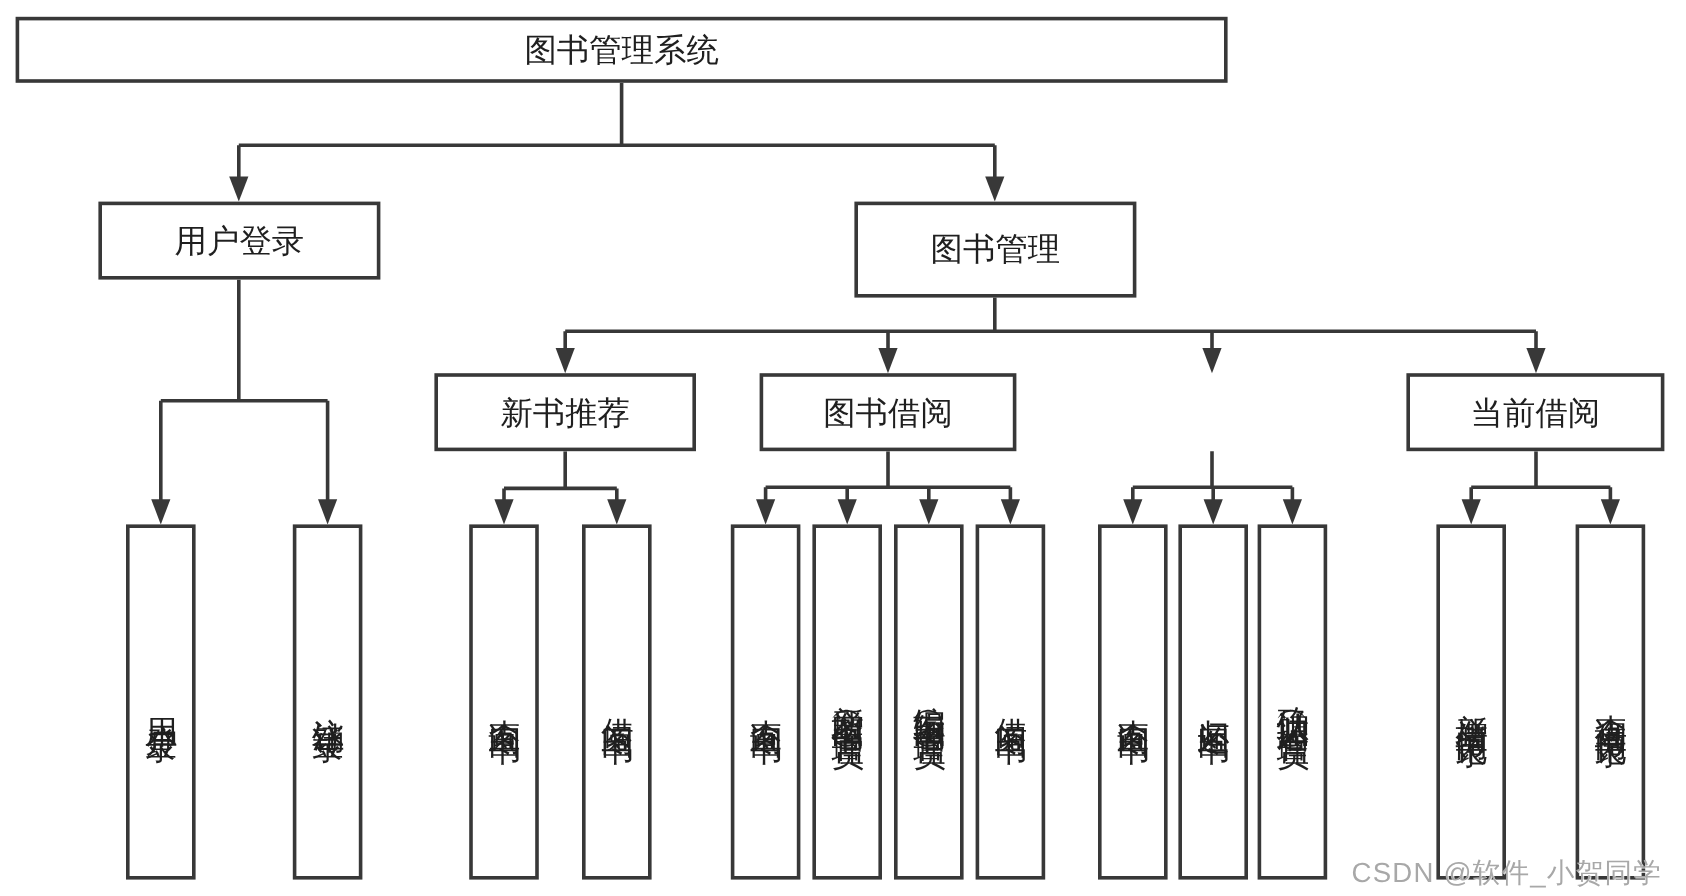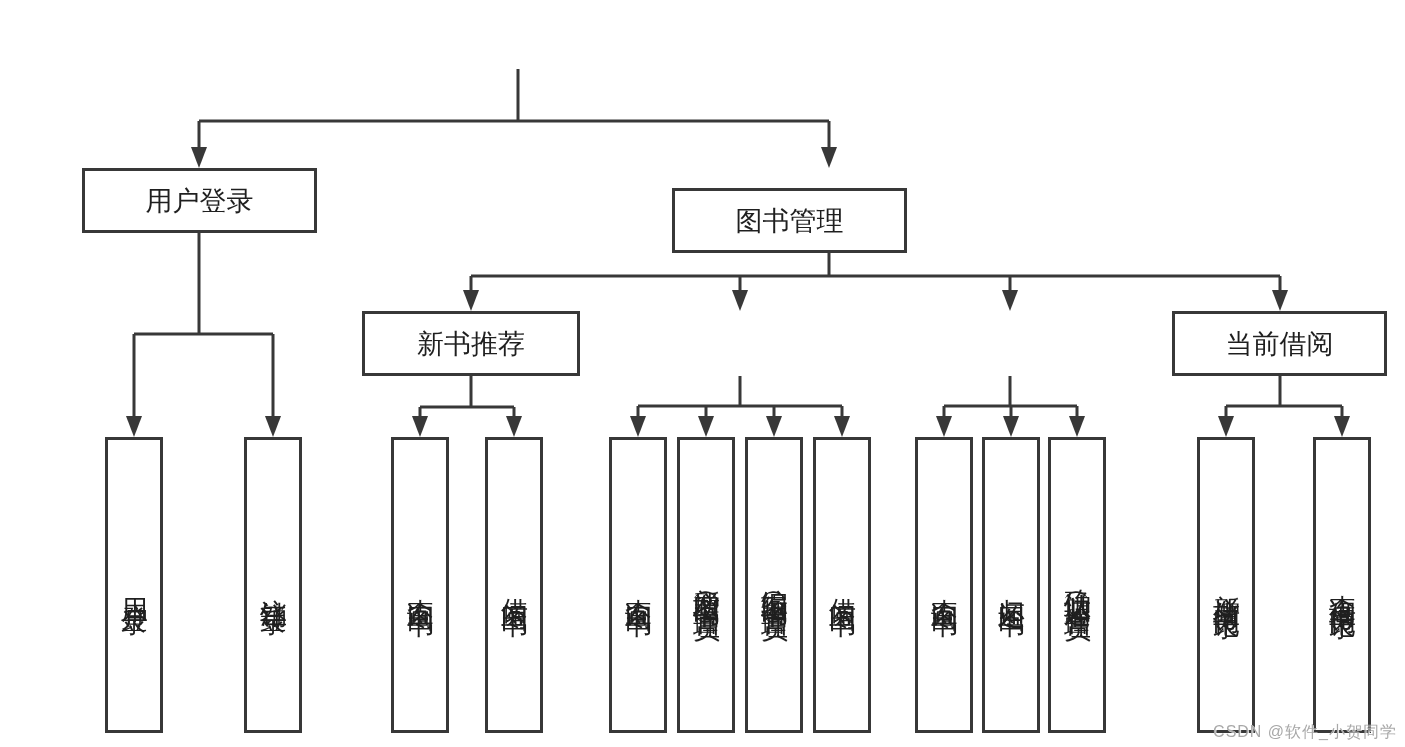--- a/index.html
+++ b/index.html
@@ -39,22 +39,22 @@
   }
   .leaf .vtext{
     writing-mode:vertical-rl;
     font-size:27px;
     letter-spacing:4px;
     line-height:1;
     white-space:nowrap;
   }
   .watermark{
     position:absolute;
-    right:8px;bottom:4px;
-    font-size:16px;
+    right:20px;bottom:4px;
+    font-size:23px;
     letter-spacing:1px;
     color:var(--wm);
     text-shadow:1px 1px 0 rgba(255,255,255,0.8);
     white-space:nowrap;
     margin-left:45px;
   }
 </style>
 </head>
 <body>
 
@@ -89,30 +89,36 @@
     <path d="M1010 376 V406 M944 406 H1077 M944 406 V421 M1011 406 V421 M1077 406 V421"></path>
     <polygon points="936,416 952,416 944,437"></polygon>
     <polygon points="1003,416 1019,416 1011,437"></polygon>
     <polygon points="1069,416 1085,416 1077,437"></polygon>
 
     <path d="M1280 376 V406 M1226 406 H1342 M1226 406 V421 M1342 406 V421"></path>
     <polygon points="1218,416 1234,416 1226,437"></polygon>
     <polygon points="1334,416 1350,416 1342,437"></polygon>
   </svg>
 
+  <div class="hbox" style="left:13px;top:14px;width:1010px;height:55px;">
+    <span>图书管理系统</span>
+  </div>
 
   <div class="hbox" style="left:82px;top:168px;width:235px;height:65px;">
     <span>用户登录</span>
   </div>
-  <div class="hbox" style="left:672px;top:168px;width:235px;height:65px;margin-top:20px;">
+  <div class="hbox" style="left:712px;top:168px;width:235px;height:80px;">
     <span>图书管理</span>
   </div>
 
   <div class="hbox" style="left:362px;top:311px;width:218px;height:65px;text-align:right;">
     <span>新书推荐</span>
+  </div>
+  <div class="hbox" style="left:633px;top:311px;width:214px;height:65px;">
+    <span>图书借阅</span>
   </div>
   <div class="hbox" style="left:1172px;top:311px;width:215px;height:65px;">
     <span>当前借阅</span>
   </div>
 
   <div class="leaf" style="left:105px;">
     <span class="vtext">用户登录</span>
   </div>
   <div class="leaf" style="left:244px;">
     <span class="vtext">注销登录</span>

